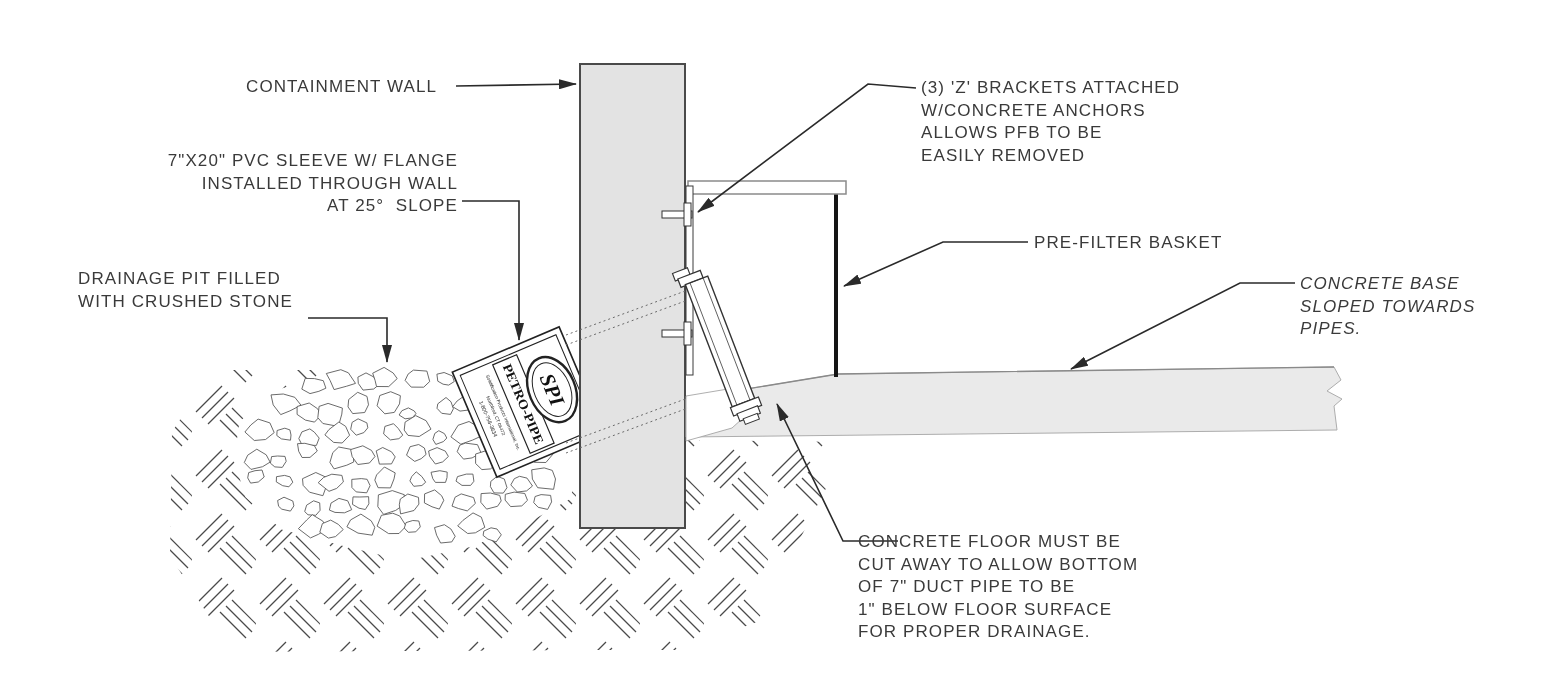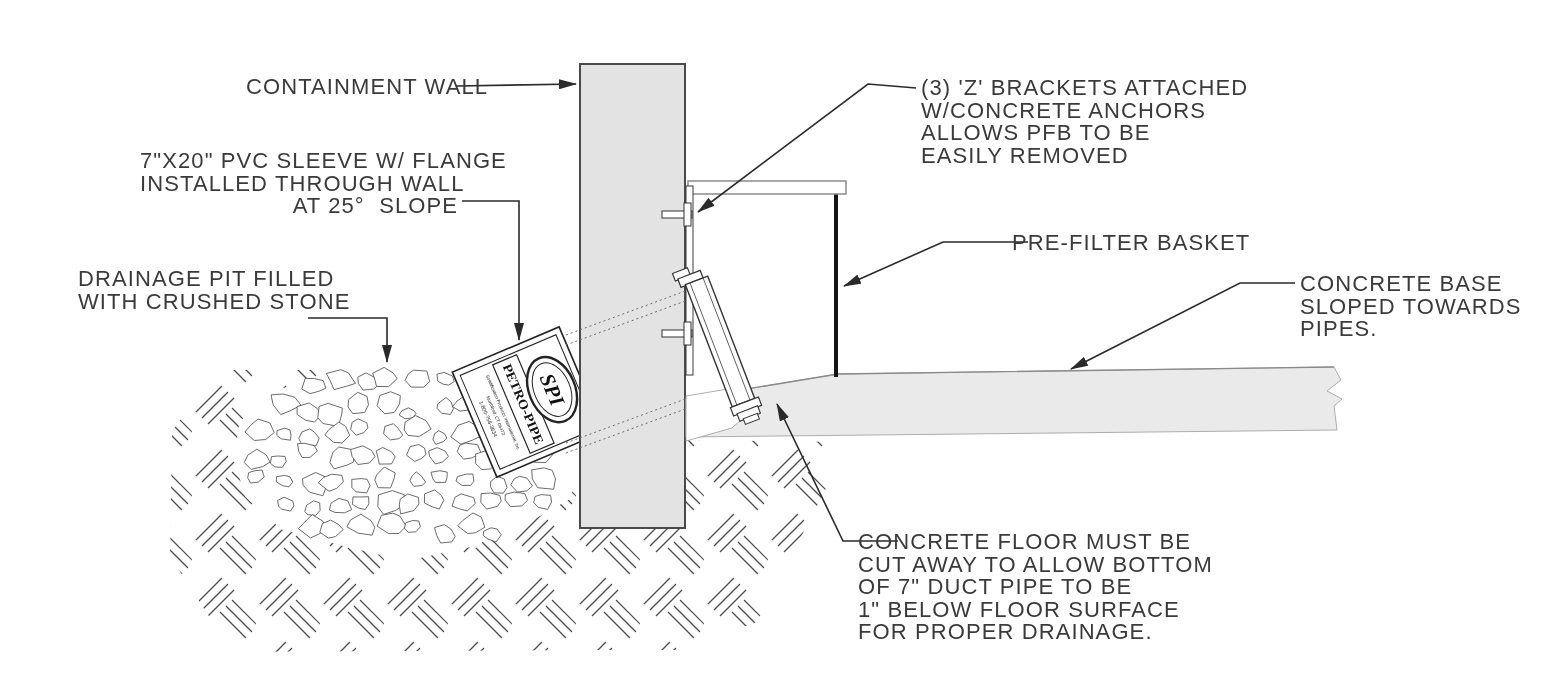--- a/index.html
+++ b/index.html
@@ -4,21 +4,21 @@
 <style>
   :root{
     --line:#2a2a2a; --text:#3a3a3a; --wall-fill:#e3e3e3;
     --concrete-fill:#eaeaea; --paper:#ffffff;
   }
   html,body{margin:0;padding:0;background:var(--paper);}
   #stage{position:relative;width:1559px;height:695px;background:var(--paper);
          font-family:"Liberation Sans", sans-serif;overflow:hidden;}
   #drawing{position:absolute;left:0;top:0;}
   .lbl{position:absolute;white-space:pre;color:var(--text);
-       font-size:22px;line-height:22.5px;letter-spacing:1.1px;}
+       font-size:17px;line-height:22.5px;letter-spacing:1.1px;}
   .r{text-align:right;}
 </style>
 </head>
 <body>
 
 <div id="stage">
 
   <svg id="drawing" width="1559" height="695" viewBox="0 0 1559 695">
     <defs>
       <marker id="arrow" markerUnits="userSpaceOnUse" markerWidth="18" markerHeight="10" refX="17" refY="5" orient="auto">
@@ -190,23 +190,23 @@
 AT 25°  SLOPE</div>
 
   <div class="lbl" style="left:78px;top:268px;">DRAINAGE PIT FILLED
 WITH CRUSHED STONE</div>
 
   <div class="lbl" style="left:921px;top:77px;">(3) 'Z' BRACKETS ATTACHED
 W/CONCRETE ANCHORS
 ALLOWS PFB TO BE
 EASILY REMOVED</div>
 
-  <div class="lbl" style="left:1012px;top:232px;">PRE-FILTER BASKET</div>
-
-  <div class="lbl" style="left:1300px;top:273px;">CONCRETE BASE
+  <div class="lbl" style="left:1034px;top:232px;">PRE-FILTER BASKET</div>
+
+  <div class="lbl" style="left:1300px;top:273px;font-style:italic;">CONCRETE BASE
 SLOPED TOWARDS
 PIPES.</div>
 
   <div class="lbl" style="left:858px;top:531px;">CONCRETE FLOOR MUST BE
 CUT AWAY TO ALLOW BOTTOM
 OF 7" DUCT PIPE TO BE
 1" BELOW FLOOR SURFACE
 FOR PROPER DRAINAGE.</div>
 </div>
 

